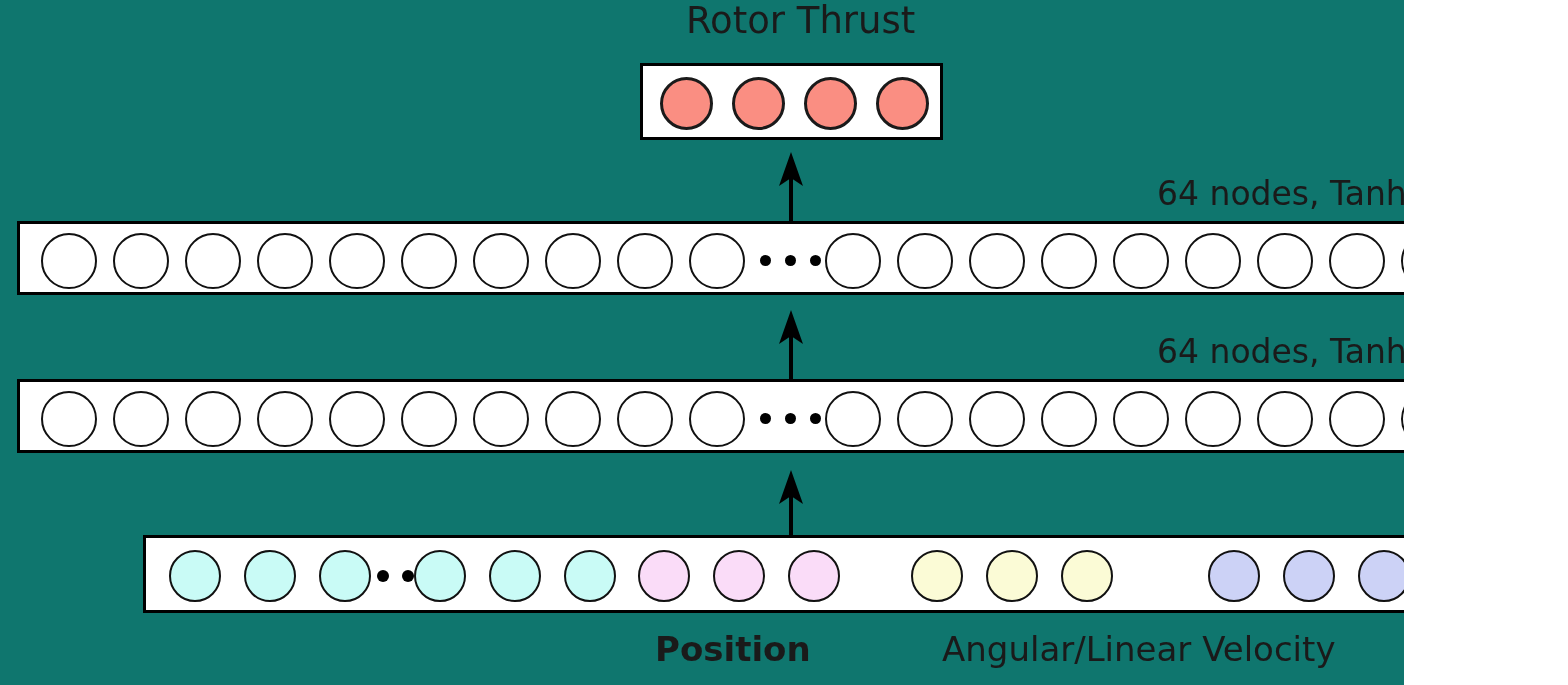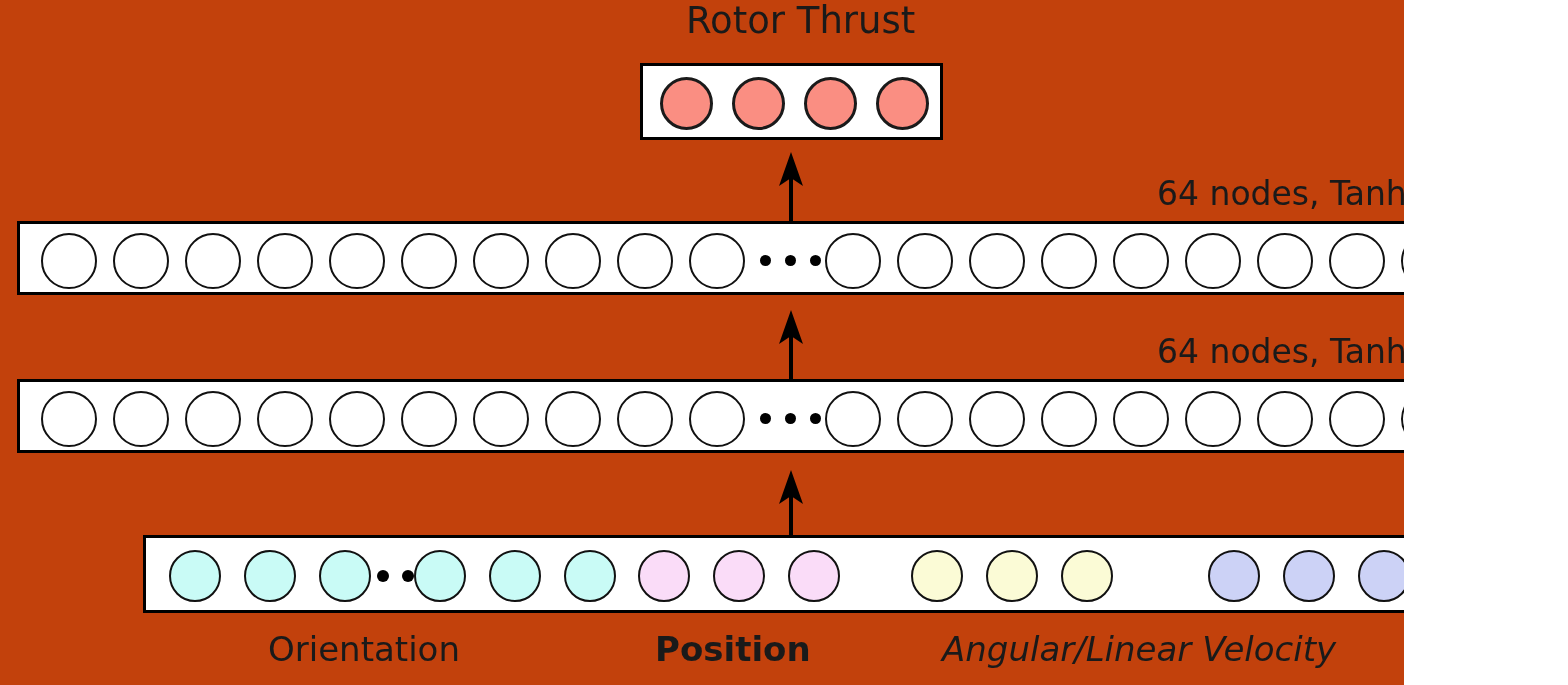--- a/index.html
+++ b/index.html
@@ -7,21 +7,21 @@
     padding: 0;
     background: #ffffff;
   }
   body {
     font-family: "DejaVu Sans", sans-serif;
   }
   #canvas {
     position: relative;
     width: 1404px;
     height: 685px;
-    background: #c2410c;
+    background: #0f766e;
     overflow: hidden;
   }
 
   
   .label {
     position: absolute;
     color: #1a1a1a;
     white-space: nowrap;
     font-family: "DejaVu Sans", sans-serif;
     font-weight: 400;
@@ -212,17 +212,16 @@
     <div class="neuron angvel" style="left:765px; top:12px; width:52px; height:52px;"></div>
     <div class="neuron angvel" style="left:840px; top:12px; width:52px; height:52px;"></div>
     <div class="neuron angvel" style="left:915px; top:12px; width:52px; height:52px;"></div>
 
     <div class="neuron linvel" style="left:1062px; top:12px; width:52px; height:52px;"></div>
     <div class="neuron linvel" style="left:1137px; top:12px; width:52px; height:52px;"></div>
     <div class="neuron linvel" style="left:1212px; top:12px; width:52px; height:52px;"></div>
   </div>
 
 
-  <div class="label group-label" style="left:268px; top:632px;">Orientation</div>
   <div class="label group-label" style="left:655px; top:632px;font-weight:bold;">Position</div>
-  <div class="label group-label" style="left:942px; top:632px;font-style:italic;">Angular/Linear Velocity</div>
+  <div class="label group-label" style="left:942px; top:632px;">Angular/Linear Velocity</div>
 
 </div>
 
 </body></html>

